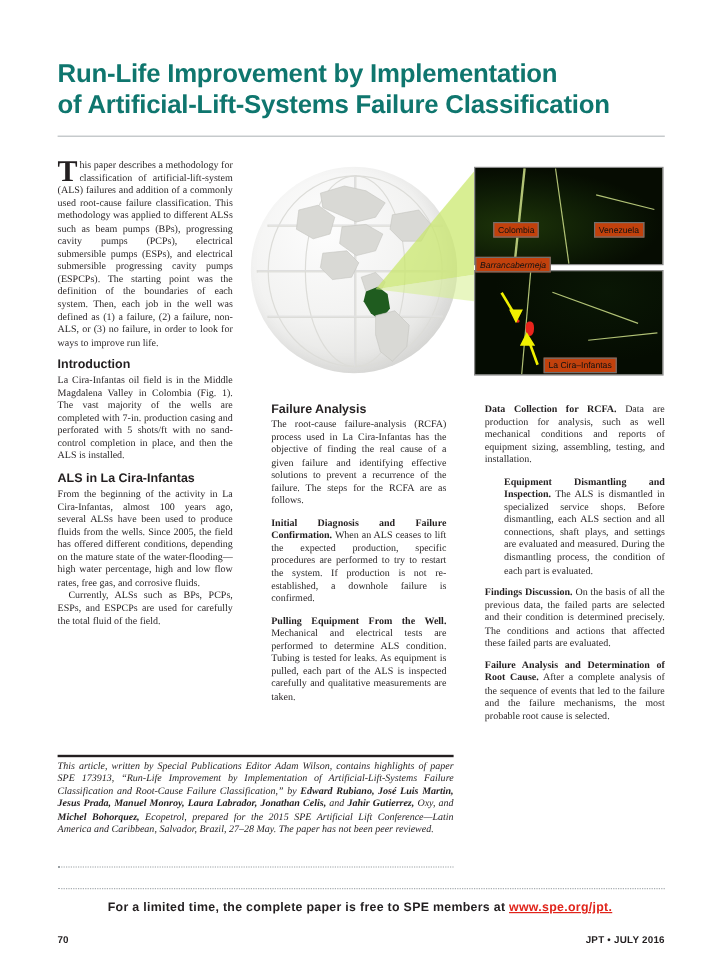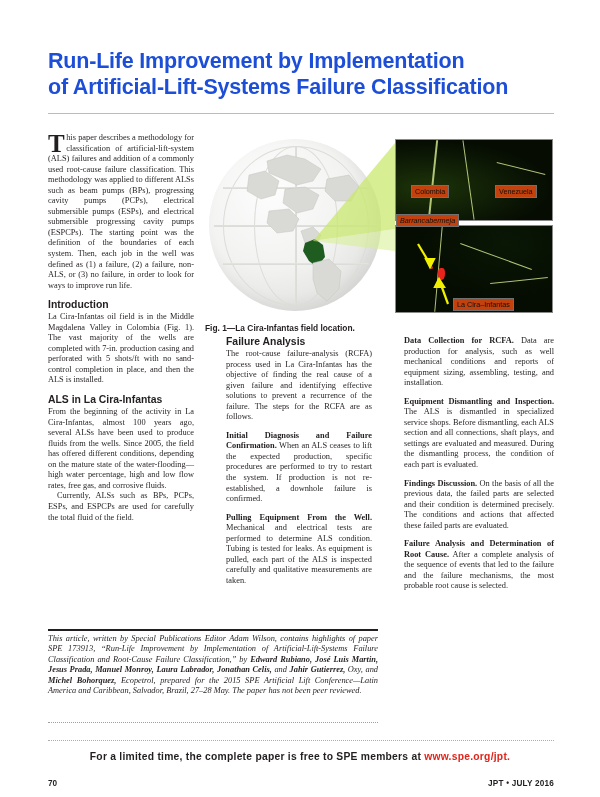--- a/index.html
+++ b/index.html
@@ -11,21 +11,21 @@
   .page{position:absolute;inset:0;background:#fff;}
 
   
   .title{
     position:absolute;left:48px;top:48px;width:508px;
     font-family:"Liberation Sans", sans-serif;
     font-weight:bold;
     font-size:21.5px;
     line-height:26px;
     letter-spacing:-0.2px;
-    color:#1d4ed8;
+    color:#0f766e;
   }
   .title-line{display:block;white-space:nowrap;}
   .title-rule{
     position:absolute;left:48px;top:113px;width:506px;height:1px;
     background:#b9bdc0;
   }
 
   
   .figure{position:absolute;left:205px;top:133px;width:350px;height:186px;}
   .fig-img{position:absolute;inset:0;overflow:hidden;background:#fff;}
@@ -136,21 +136,21 @@
   .cite b{font-weight:bold;font-style:italic;}
   .cite-rule-bot{
     position:absolute;left:48px;top:722px;width:330px;height:0;
     border-top:1.4px dotted #9aa0a4;
   }
   .promo{
     position:absolute;left:0;top:751px;width:600px;text-align:center;
     font-family:"Liberation Sans", sans-serif;
     font-weight:bold;font-size:10.3px;letter-spacing:0.25px;color:#231f20;
   }
-  .promo .url{color:#e0241b;}
+  .promo .url{color:#e0241b;text-decoration:underline;}
   .folio-left{
     position:absolute;left:48px;top:779px;
     font-family:"Liberation Sans", sans-serif;
     font-weight:bold;font-size:8.2px;color:#231f20;
   }
   .folio-right{
     position:absolute;right:46px;top:779px;
     font-family:"Liberation Sans", sans-serif;
     font-weight:bold;font-size:8.2px;color:#231f20;letter-spacing:.2px;
   }
@@ -224,21 +224,20 @@
             <polygon points="43,53 39,61 48,61"></polygon>
           </g>
         </svg>
       </div>
 
       <div class="maplabel" style="left:206px;top:52px;">Colombia</div>
       <div class="maplabel" style="left:290px;top:52px;">Venezuela</div>
       <div class="maplabel" style="left:191px;top:81px;font-style:italic;">Barrancabermeja</div>
       <div class="maplabel" style="left:248px;top:165px;">La Cira–Infantas</div>
     </div>
-    <div class="fig-cap">Fig. 1—La Cira-Infantas field location.</div>
   </div>
 
   <div class="col c1 body" style="top:133px;">
     <div class="lead">
       <span class="dropcap">T</span>
       <p>his paper describes a methodology for classification of artificial-lift-system (ALS) failures and addition of a commonly used root-cause failure classification. This methodology was applied to different ALSs such as beam pumps (BPs), progressing cavity pumps (PCPs), electrical submersible pumps (ESPs), and electrical submersible progressing cavity pumps (ESPCPs). The starting point was the definition of the boundaries of each system. Then, each job in the well was defined as (1) a failure, (2) a failure, non-ALS, or (3) no failure, in order to look for ways to improve run life.</p>
     </div>
     <div class="sec-gap"></div>
     <div class="sec-head">Introduction</div>
     <p>La Cira-Infantas oil field is in the Middle Magdalena Valley in Colombia (Fig. 1). The vast majority of the wells are completed with 7-in. production casing and perforated with 5 shots/ft with no sand-control completion in place, and then the ALS is installed.</p>
@@ -262,21 +261,21 @@
       <span>Mechanical and electrical tests are performed to determine ALS condition. Tubing is tested for leaks. As equipment is pulled, each part of the ALS is inspected carefully and qualitative measurements are taken.</span>
     </p>
   </div>
 
   <div class="col c3 body" style="top:336px;">
     <p style="text-indent:0;">
       <span class="runin">Data Collection for RCFA.</span>
       <span>Data are production for analysis, such as well mechanical conditions and reports of equipment sizing, assembling, testing, and installation.</span>
     </p>
     <div class="sec-gap"></div>
-    <p style="text-indent:0;">
+    <p style="text-indent:0;margin-left:16px;">
       <span class="runin">Equipment Dismantling and Inspection.</span>
       <span>The ALS is dismantled in specialized service shops. Before dismantling, each ALS section and all connections, shaft plays, and settings are evaluated and measured. During the dismantling process, the condition of each part is evaluated.</span>
     </p>
     <div class="sec-gap"></div>
     <p style="text-indent:0;">
       <span class="runin">Findings Discussion.</span>
       <span>On the basis of all the previous data, the failed parts are selected and their condition is determined precisely. The conditions and actions that affected these failed parts are evaluated.</span>
     </p>
     <div class="sec-gap"></div>
     <p style="text-indent:0;">

